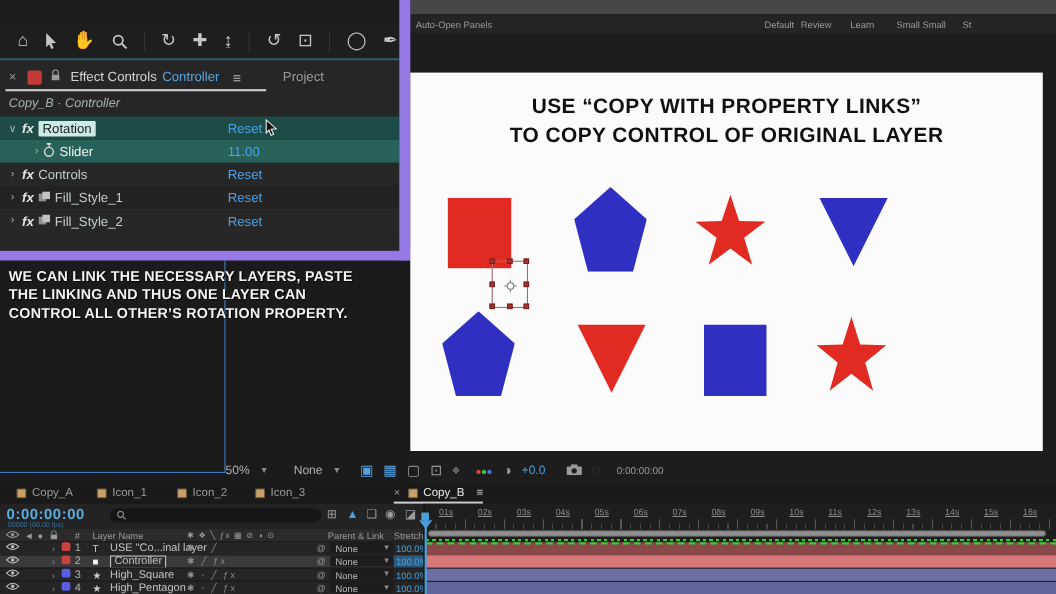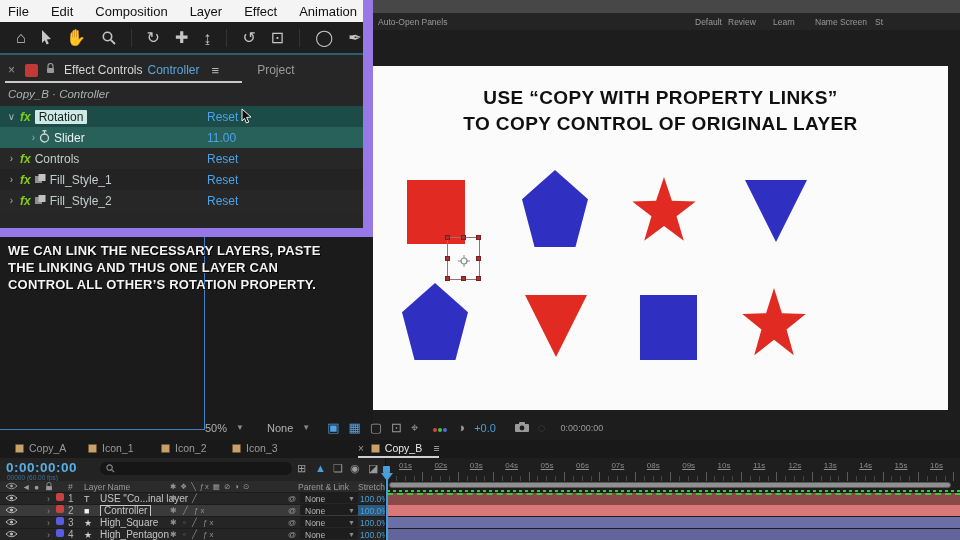--- a/index.html
+++ b/index.html
@@ -29,21 +29,21 @@
   .ec-close{color:#9a9a9a;font-size:12px;margin-right:10px;}
   .ec-swatch{width:13px;height:13px;background:#c23a36;border-radius:2px;margin-right:8px;}
   .ec-lock{margin-right:9px;}
   .ec-target{color:#58a6dc;margin-left:5px;}
   .ec-menu{color:#b5b5b5;margin-left:12px;font-size:13px;}
   .ec-project{color:#9a9a9a;margin-left:38px;}
   #ecbreadcrumb{position:absolute;left:8px;top:33px;font-size:11.5px;color:#a9b2b2;font-style:italic;}
   .ecrow{position:absolute;left:0;width:100%;height:21px;display:flex;align-items:center;
          box-sizing:border-box;font-size:12px;color:#c3cdcd;}
   .ecrow .chev{width:11px;color:#9fb4b4;font-size:10px;text-align:center;}
-  .ecrow .fxg{font-style:italic;font-weight:bold;color:#84cc16;margin:0 4px 0 3px;font-size:12px;}
+  .ecrow .fxg{font-style:italic;font-weight:bold;color:#e5e5e5;margin:0 4px 0 3px;font-size:12px;}
   .ecrow .val{position:absolute;left:207px;color:#4aa3e8;}
   .ec-namebox{background:#cfe9e5;color:#14221f;padding:0 4px;border-radius:1px;}
   .ec-cursor{position:absolute;left:239px;top:2px;}
   
   #purpleR{left:363px;top:0;width:10px;height:237px;background:#9678e6;}
   #purpleB{left:0;top:228px;width:373px;height:9px;background:#9678e6;}
   
   #lowleft{left:0;top:237px;width:373px;height:203px;background:#1b1b1b;}
   #bluepanel{position:absolute;left:0;top:0;width:205px;height:193px;
              border-right:1px solid #3e7fc1;border-bottom:1px solid #3e7fc1;box-sizing:border-box;}
@@ -114,28 +114,20 @@
   #playheadline{position:absolute;left:0px;top:12px;width:2px;height:70px;background:#4a9fd8;}
   #playhead{position:absolute;left:-5px;top:1px;width:0;height:0;border:6px solid transparent;
             border-top:8px solid #4a9fd8;}
   #phbox{position:absolute;left:-3px;top:-4px;width:7px;height:7px;background:#4a9fd8;border-radius:1px;}
 </style>
 </head>
 <body>
 
 <div id="app">
 
-  <div id="menubar" class="abs">
-      <span class="menu-item">File</span>
-      <span class="menu-item">Edit</span>
-      <span class="menu-item">Composition</span>
-      <span class="menu-item">Layer</span>
-      <span class="menu-item">Effect</span>
-      <span class="menu-item">Animation</span>
-    </div>
 
   <div id="toolbar" class="abs">
       <span class="tool">⌂</span>
       <span class="tool">
         <svg width="11" height="15" viewBox="0 0 11 15">
           <path d="M1 0 L10 9 L5.8 9.4 L7.8 13.6 L5.6 14.5 L3.8 10.2 L1 13 Z" fill="#c6c6c6"></path>
         </svg>
       </span>
       <span class="tool">✋</span>
       <span class="tool">
@@ -155,21 +147,21 @@
       <span class="tool">◯</span>
       <span class="tool">✒</span>
     </div>
 
   <div id="topstrip" class="abs"></div>
   <div id="wsbar" class="abs">
     <span style="margin-left:5px">Auto-Open Panels</span>
   <span class="wsitem" style="left: 322px;">Default</span>
       <span class="wsitem" style="left: 355px;">Review</span>
       <span class="wsitem" style="left: 400px;">Learn</span>
-      <span class="wsitem" style="left: 442px;">Name Screen</span>
+      <span class="wsitem" style="left: 442px;">Small Small</span>
       <span class="wsitem" style="left: 502px;">St</span>
     </div>
 
   <div id="ecpanel" class="abs">
     <div id="ectabs">
       <span class="ec-close">×</span>
       <span class="ec-swatch"></span>
       <span class="ec-lock"><svg width="9" height="11" viewBox="0 0 9 11">
             <path d="M2 5 V3 a2.5 2.5 0 0 1 5 0 V5" fill="none" stroke="#9a9a9a" stroke-width="1.2"></path>
             <rect x="1" y="5" width="7" height="5" fill="#9a9a9a" rx="1"></rect>

